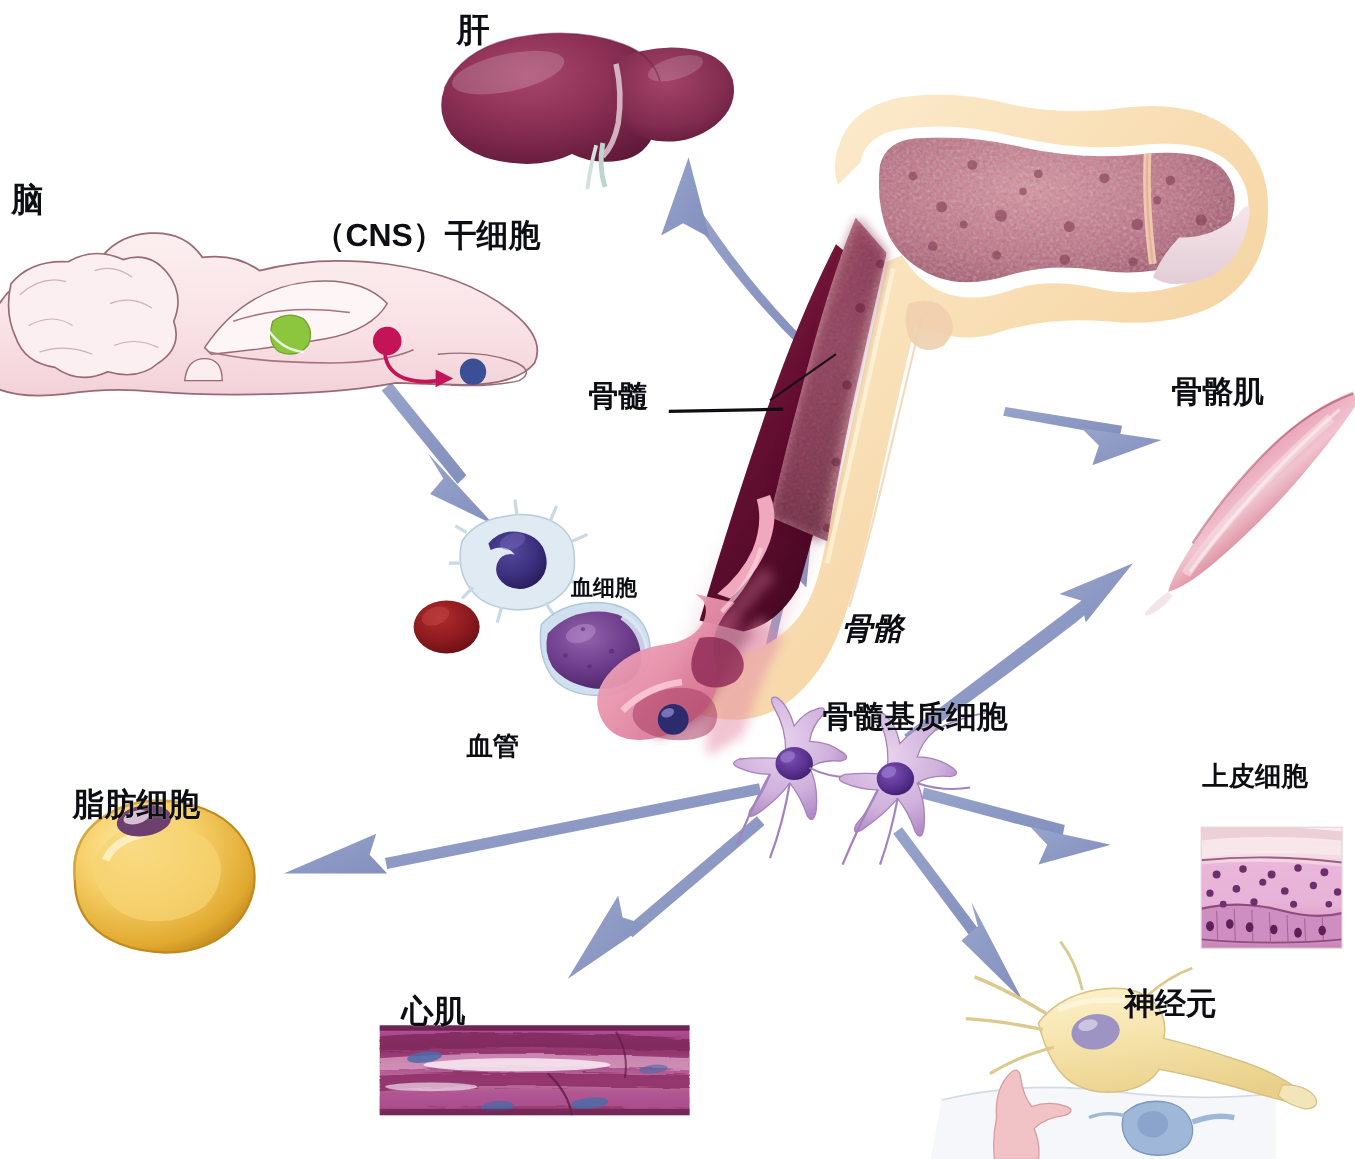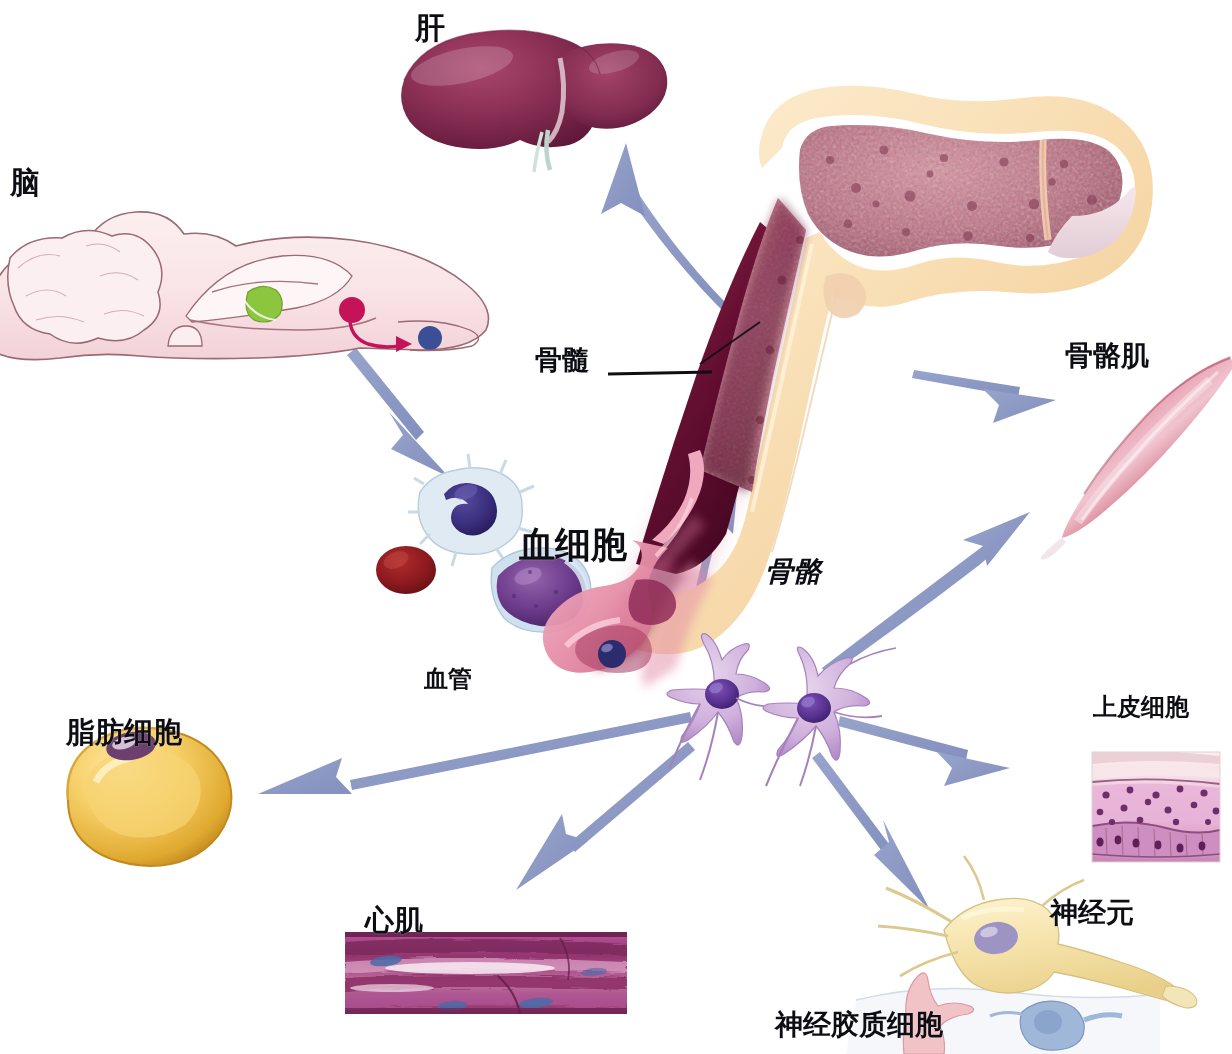--- a/index.html
+++ b/index.html
@@ -573,36 +573,37 @@
       <path d="M962 918 Q988 906 1024 910" fill="none" stroke="#fdf6dd" stroke-width="5" opacity=".8"></path>
     </g>
 
   </svg>
 
   <div class="lbl" style="left:415px;top:10px;font-size:30px;">肝</div>
 
   <div class="lbl" style="left:10px;top:165px;font-size:30px;">脑</div>
 
   <div class="lbl" style="left:281px;top:188px;font-size:29px;">
+    <span class="ln c" style="margin-top:10px;margin-left:4px;">（CNS）干细胞</span>
   </div>
 
   <div class="lbl" style="left:535px;top:344px;font-size:27px;">骨髓</div>
 
   <div class="lbl" style="left:1065px;top:339px;font-size:28px;">骨骼肌</div>
 
-  <div class="lbl" style="left:519px;top:523px;font-size:36px;">血细胞</div>
+  <div class="lbl" style="left:519px;top:523px;font-size:20px;">血细胞</div>
 
   <div class="lbl" style="left:765px;top:555px;font-size:28px;font-style:italic;">骨骼</div>
 
+  <div class="lbl" style="left:748px;top:635px;font-size:28px;">骨髓基质细胞</div>
 
   <div class="lbl" style="left:424px;top:664px;font-size:24px;">血管</div>
 
   <div class="lbl" style="left:1093px;top:692px;font-size:24px;">上皮细胞</div>
 
   <div class="lbl" style="left:66px;top:715px;font-size:29px;">脂肪细胞</div>
 
   <div class="lbl" style="left:365px;top:903px;font-size:29px;text-align:center;">心肌</div>
 
-  <div class="lbl" style="left:1022px;top:896px;font-size:28px;margin-left:28px;">神经元</div>
-
-  <div class="lbl" style="left:775px;top:1008px;font-size:28px;">神经胶质细胞</div>
+  <div class="lbl" style="left:1022px;top:896px;font-size:28px;">神经元</div>
+
 
 </div>
 
 </body></html>

